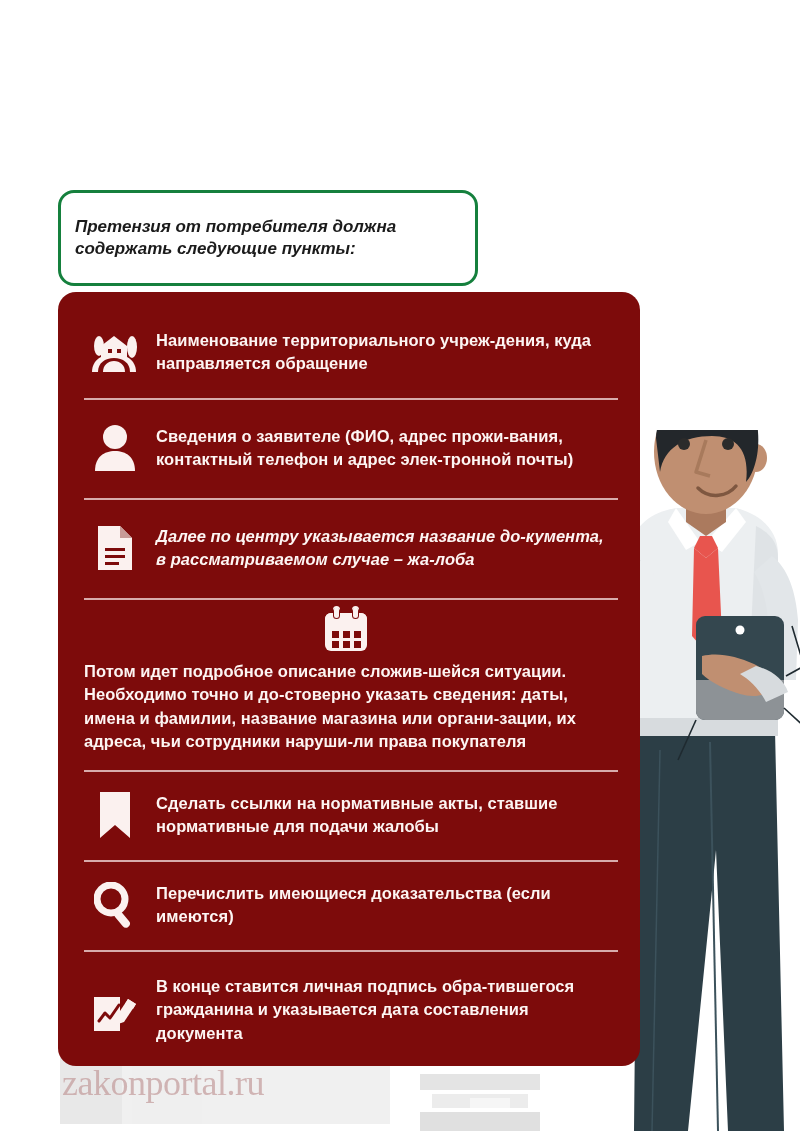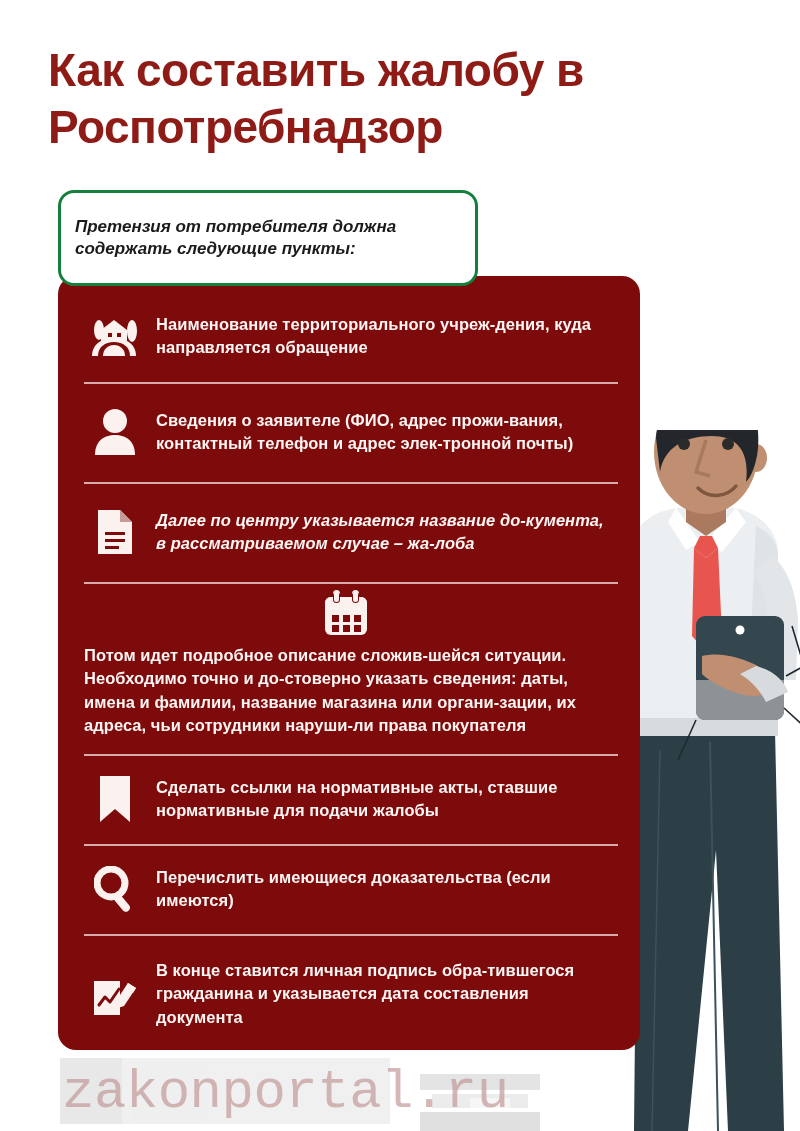--- a/index.html
+++ b/index.html
@@ -70,21 +70,21 @@
     font-weight: bold;
     font-size: 17px;
     line-height: 1.32;
     color: #1b1b1b;
   }
 
   
   .card {
     position: absolute;
     left: 58px;
-    top: 276px;
+    top: 292px;
     width: 582px;
     height: 774px;
     background: #7d0b0b;
     border-radius: 18px;
     z-index: 3;
     padding: 14px 0 5px 0;
     overflow: hidden;
   }
 
   .rows { display: flex; flex-direction: column; height: 100%; }
@@ -133,26 +133,26 @@
   .r4 { height: 172px; flex-direction: column; }
   .r5 { height: 90px; }
   .r6 { height: 90px; }
   .r7 { height: 120px; }
 
   
   .watermark {
     position: absolute;
     left: 62px;
     top: 1062px;
-    font-size: 54px;
+    font-size: 36px;
     color: #c49d9d;
     opacity: .72;
     letter-spacing: -0.5px;
     z-index: 7;
-    font-family: Liberation Mono, monospace;
+    font-family: Liberation Serif, serif;
   }
 </style>
 </head>
 <body>
 
 <div class="poster">
 
   <svg class="bg-shapes" width="800" height="1131" viewBox="0 0 800 1131" aria-hidden="true">
     <rect x="60" y="1058" width="330" height="66" fill="#f0f0f0"></rect>
     <rect x="60" y="1058" width="62" height="66" fill="#e8e8e8"></rect>
@@ -212,24 +212,20 @@
 
     <path d="M142 226 C158 222 176 226 194 234 C206 240 214 248 212 256 C208 266 194 268 180 264 C166 260 150 252 142 244 Z" fill="#c08f71"></path>
 
     <path d="M196 236 C212 240 224 250 228 262 L206 272 C200 260 190 250 180 244 Z" fill="#d7dbde"></path>
 
     <path d="M232 196 L244 236 L226 246" stroke="#1f2a30" stroke-width="1.6" fill="none"></path>
     <path d="M136 290 L118 330" stroke="#1f2a30" stroke-width="1.6" fill="none"></path>
     <path d="M224 278 L248 300" stroke="#1f2a30" stroke-width="1.6" fill="none"></path>
   </svg>
 
-  <h1 class="title">
-    <span class="title-line">Как составить жалобу в</span>
-    <span class="title-line">Роспотребнадзор</span>
-  </h1>
 
   <div class="callout">
     <p class="callout-text">Претензия от потребителя должна содержать следующие пункты:</p>
   </div>
 
   <div class="card">
     <div class="rows">
 
       <div class="row r1">
         <span class="row-icon">

